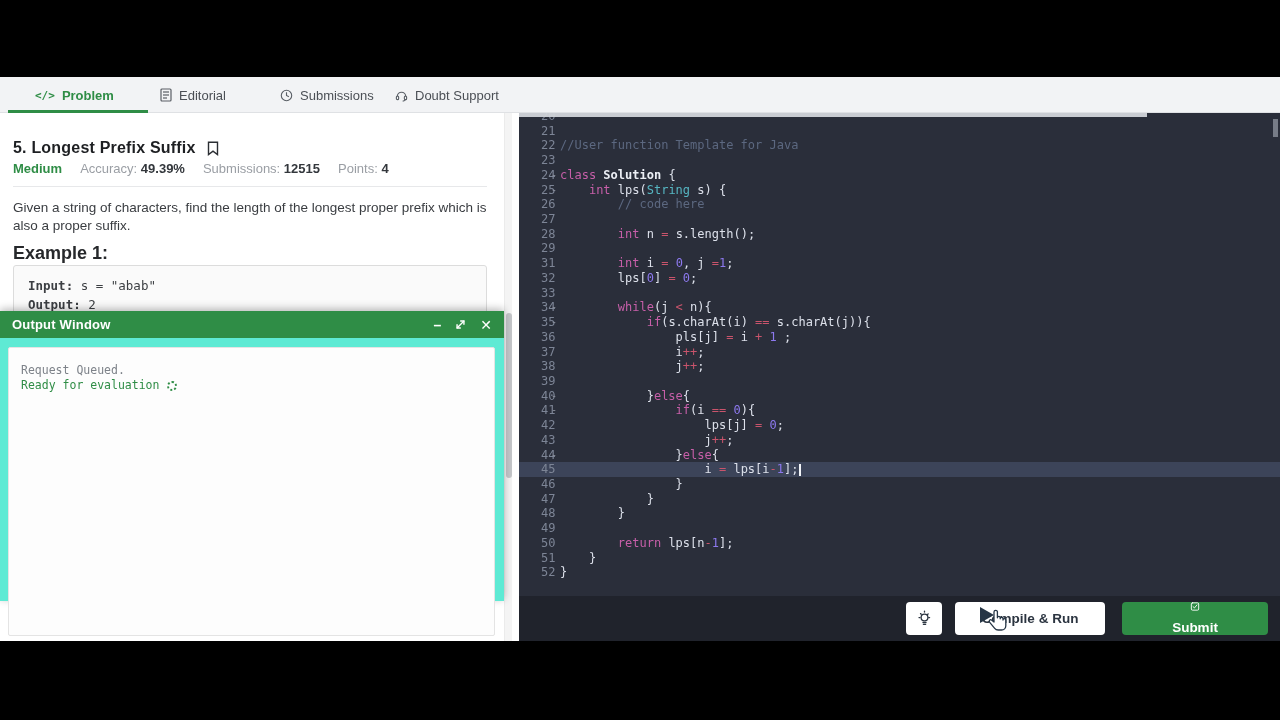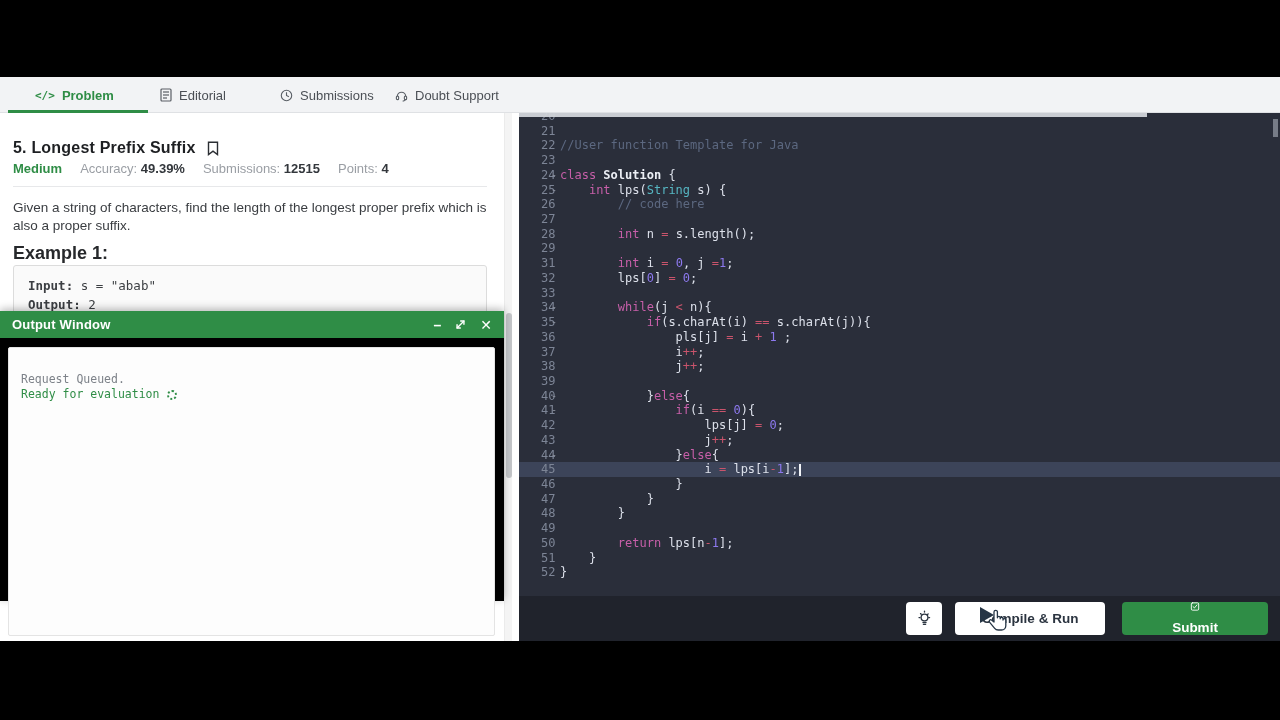--- a/index.html
+++ b/index.html
@@ -39,31 +39,31 @@
   .desc { position:absolute; left:13px; top:86px; width:480px; font-size:13.5px; line-height:18px; color:#3a3d41; }
   .example-h { position:absolute; left:13px; top:130px; font-size:18px; font-weight:bold; color:#26282b; }
   .example-box { position:absolute; left:13px; top:152px; width:474px; height:78px; background:#fafafa;
                  border:1px solid #dcdcdc; border-radius:3px; padding:10px 14px;
                  font-family:"DejaVu Sans Mono", monospace; font-size:12.5px; line-height:19px; color:#3c3f43; }
   .example-box b { font-weight:bold; }
   .lp-scrollbar { position:absolute; left:504px; top:0; width:8px; height:528px; background:#f4f4f4; border-left:1px solid #ebebeb; }
   .lp-thumb { position:absolute; left:1px; top:200px; width:6px; height:165px; background:#c4c6c9; border-radius:3px; }
 
   
-  .output-window { position:absolute; left:0; top:198px; width:504px; height:290px; background:#000000;
+  .output-window { position:absolute; left:0; top:198px; width:504px; height:290px; background:#5eead4;
                    box-shadow:0 -2px 8px rgba(0,0,0,.28); }
   .ow-header { position:absolute; left:0; top:0; width:504px; height:27px; background:#2f8d46;
                display:flex; align-items:center; }
   .ow-title { margin-left:12px; color:#fff; font-size:13px; font-weight:bold; letter-spacing:.2px; }
   .ow-icons { position:absolute; right:12px; top:0; height:27px; display:flex; align-items:center; gap:13px; color:#fff; }
   .ow-icons span, .ow-icons svg { cursor:pointer; display:block; }
   .ow-min { font-size:14px; font-weight:bold; line-height:10px; }
   .ow-close { font-size:14px; }
   .ow-body { position:absolute; left:8px; top:36px; width:487px; height:289px; background:#fdfdfd;
-             border:1px solid #e4e4e4; border-radius:2px; padding:24px 12px;
+             border:1px solid #e4e4e4; border-radius:2px; padding:15px 12px;
              font-family:"DejaVu Sans Mono", monospace; font-size:11.5px; line-height:15px; }
   .ow-line1 { color:#7d8289; }
   .ow-line2 { color:#2f8d46; display:flex; align-items:center; gap:8px; }
   .spinner { width:10px; height:10px; border:2px dotted #2f8d46; border-radius:50%; display:inline-block; }
 
   
   .editor { position:absolute; left:519px; top:113px; width:761px; height:528px; background:#2a2e3a; overflow:hidden; }
   .editor-hstrip { position:absolute; left:0; top:0; width:628px; height:4px; background:#d2d5da; opacity:.95; }
   .editor-vthumb { position:absolute; right:2px; top:6px; width:5px; height:18px; background:#8b909b; opacity:.8; }
   .code-rows { position:absolute; left:0; top:-4px; width:761px;

